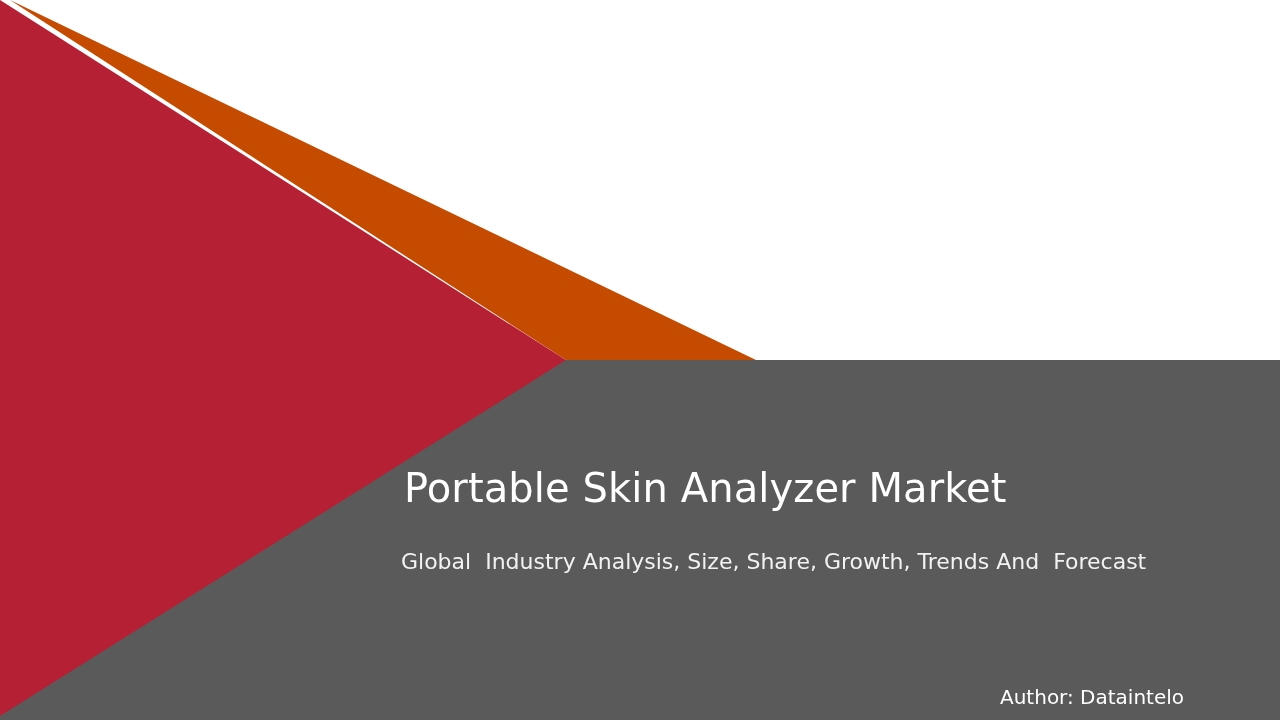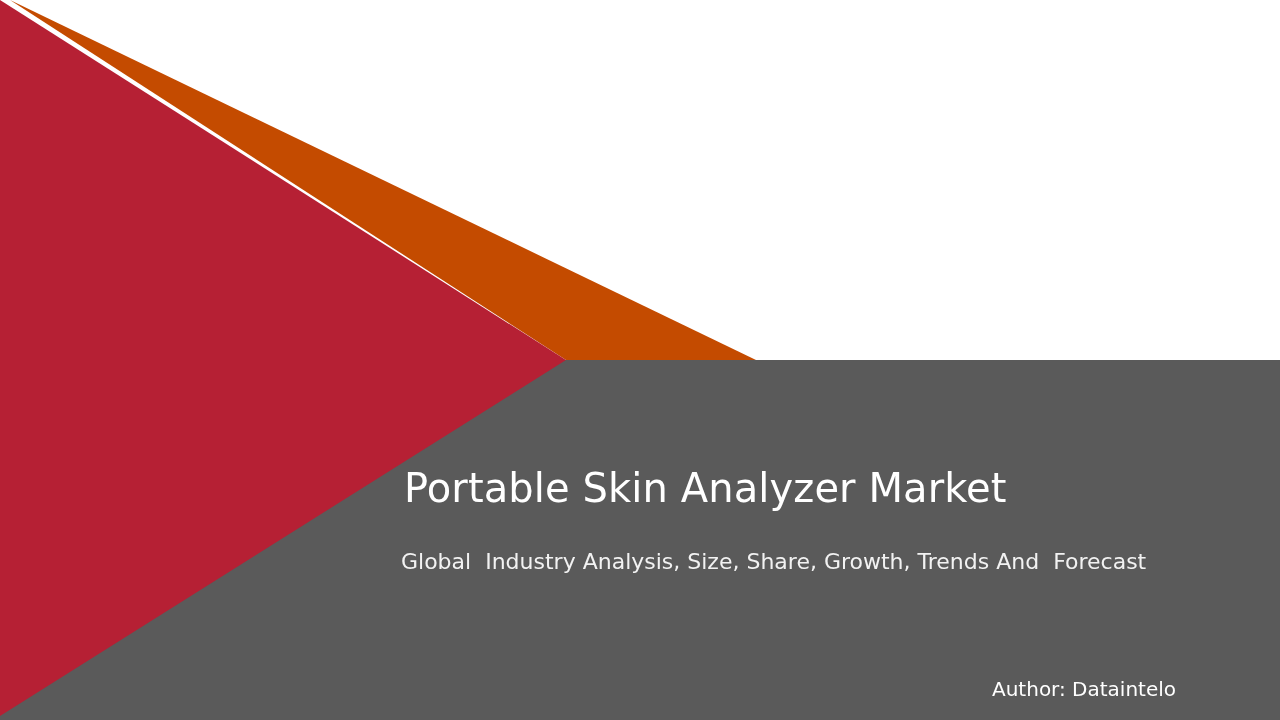--- a/index.html
+++ b/index.html
@@ -62,21 +62,21 @@
     font-weight: 400;
     line-height: 52px;
     color: #f2f2f2;
     white-space: pre-wrap;
   }
 
   #author {
     position: absolute;
     left: 988px;
     top: 672px;
-    margin: 4px;
+    margin: 12px;
     font-size: 20px;
     font-weight: 400;
     line-height: 26px;
     color: #ffffff;
     white-space: nowrap;
   }
 </style>
 </head>
 <body>
 

